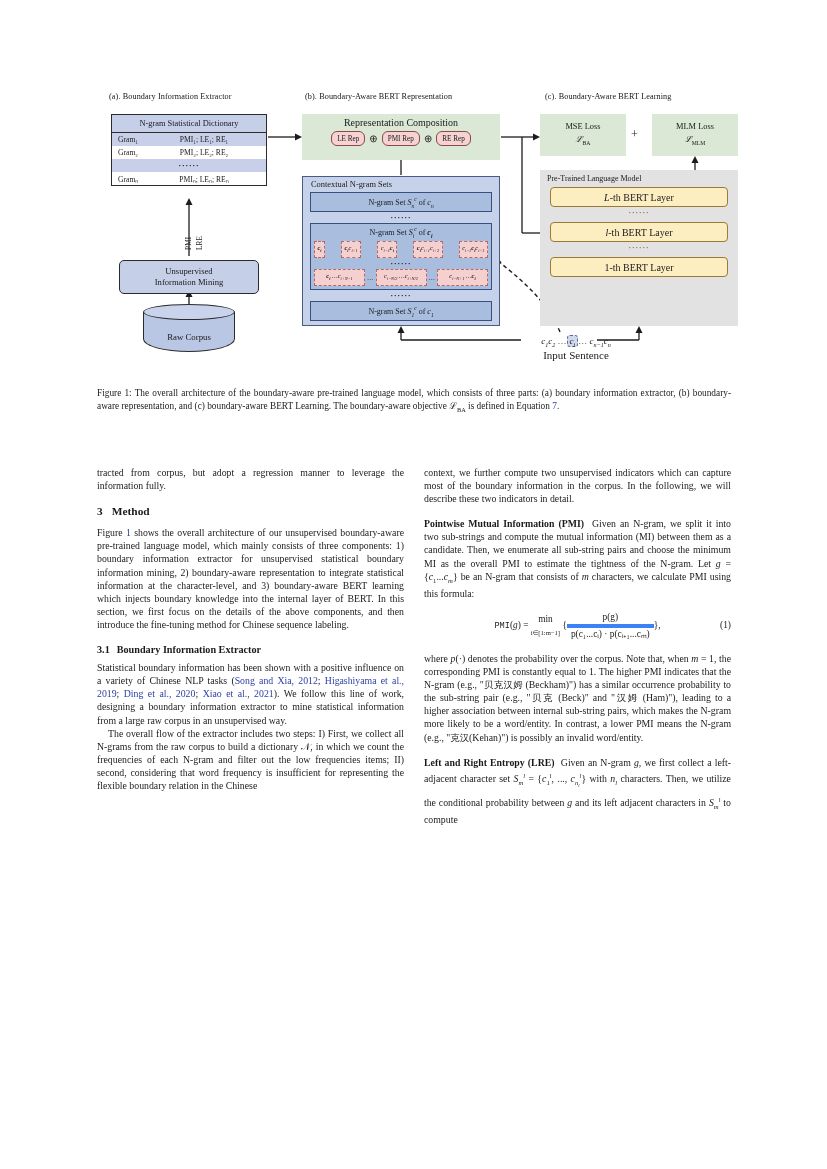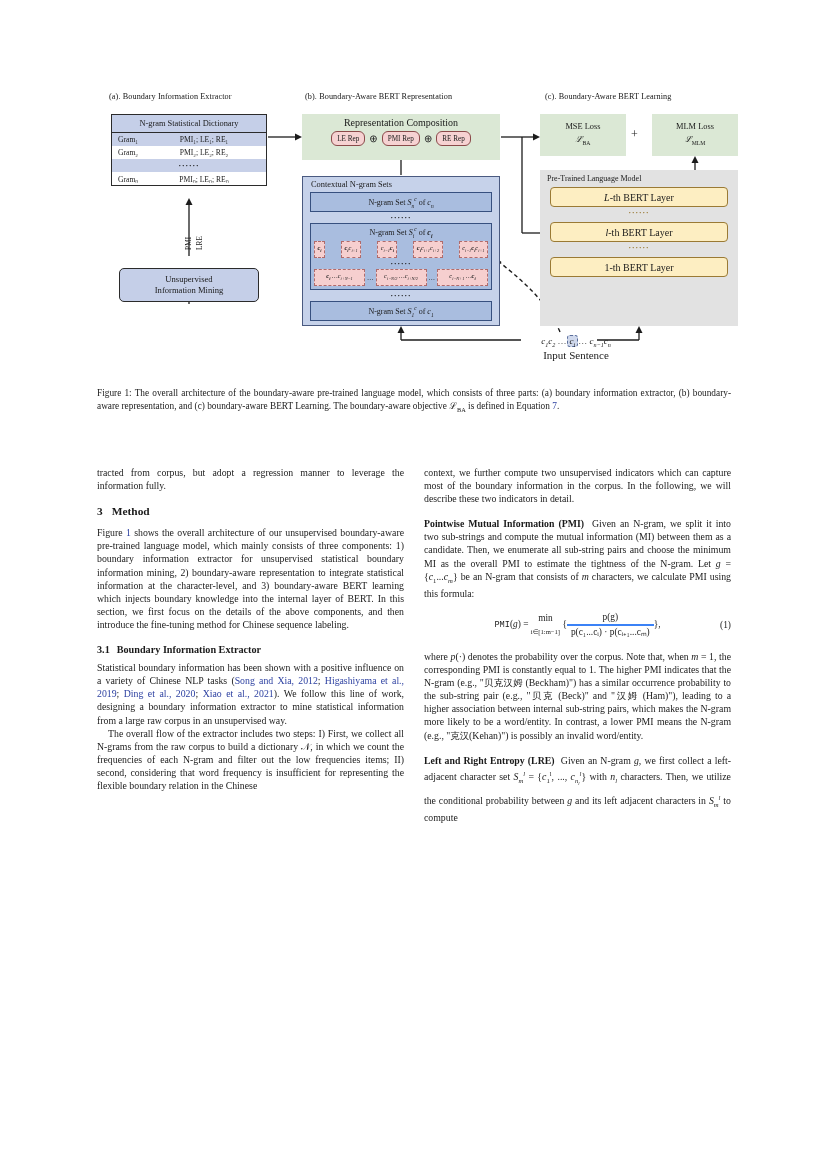--- a/index.html
+++ b/index.html
@@ -62,21 +62,21 @@
   .vlabel{
     position:absolute;
     font-size:7.2px;
     transform:rotate(-90deg);
     transform-origin:left top;
     white-space:nowrap;
     letter-spacing:.2px;
   }
   .mining{
     position:absolute;
-    left:22px; top:176px;
+    left:22px; top:168px;
     width:140px; height:34px;
     border:1px solid #2b2b2b;
     border-radius:5px;
     background:#c5cfe8;
     display:flex;flex-direction:column;
     align-items:center;justify-content:center;
     font-size:8.6px;
     line-height:11.5px;
     box-sizing:border-box;
   }
@@ -275,21 +275,21 @@
   .runin{ font-weight:bold; }
   .eq{
     margin:11px 0 11px 0;
     position:relative;
     text-align:center;
     font-size:9.4px;
   }
   .eqnum{ position:absolute; right:0; top:8px; font-size:9.4px;}
   .mono{ font-family:"Liberation Mono", monospace; font-size:8.6px;}
   .frac{ display:inline-block; vertical-align:middle; text-align:center; }
-  .frac .num{ display:block; padding:0 4px; border-bottom:2px solid #3b82f6;}
+  .frac .num{ display:block; padding:0 4px; border-bottom:4px solid #3b82f6;}
   .frac .den{ display:block; padding:0 4px;}
   sub.s{ font-size:.68em; }
   sup.s{ font-size:.68em; }
   .minwrap{ display:inline-block; vertical-align:middle; text-align:center; }
   .minwrap .mi{ display:block; font-size:9.4px;}
   .minwrap .un{ display:block; font-size:6.6px;}
   .cjk{ font-family:"DejaVu Sans", sans-serif; font-size:9.4px;}
 </style>
 </head>
 <body>
@@ -359,20 +359,25 @@
     </div>
 
     <div class="vlabel" style="left:88px;top:158px;">PMI</div>
     <div class="vlabel" style="left:99px;top:158px;">LRE</div>
 
     <div class="mining">
       <span>Unsupervised</span>
       <span>Information Mining</span>
     </div>
 
+    <div class="cyl">
+      <div class="cyl-body"></div>
+      <div class="cyl-top"></div>
+      <div class="cyl-label">Raw Corpus</div>
+    </div>
 
     <div class="repcomp">
       <div class="repcomp-title">Representation Composition</div>
       <div class="repcomp-row">
         <span class="rep-pill">LE Rep</span>
         <span class="oplus">⊕</span>
         <span class="rep-pill">PMI Rep</span>
         <span class="oplus">⊕</span>
         <span class="rep-pill">RE Rep</span>
       </div>

